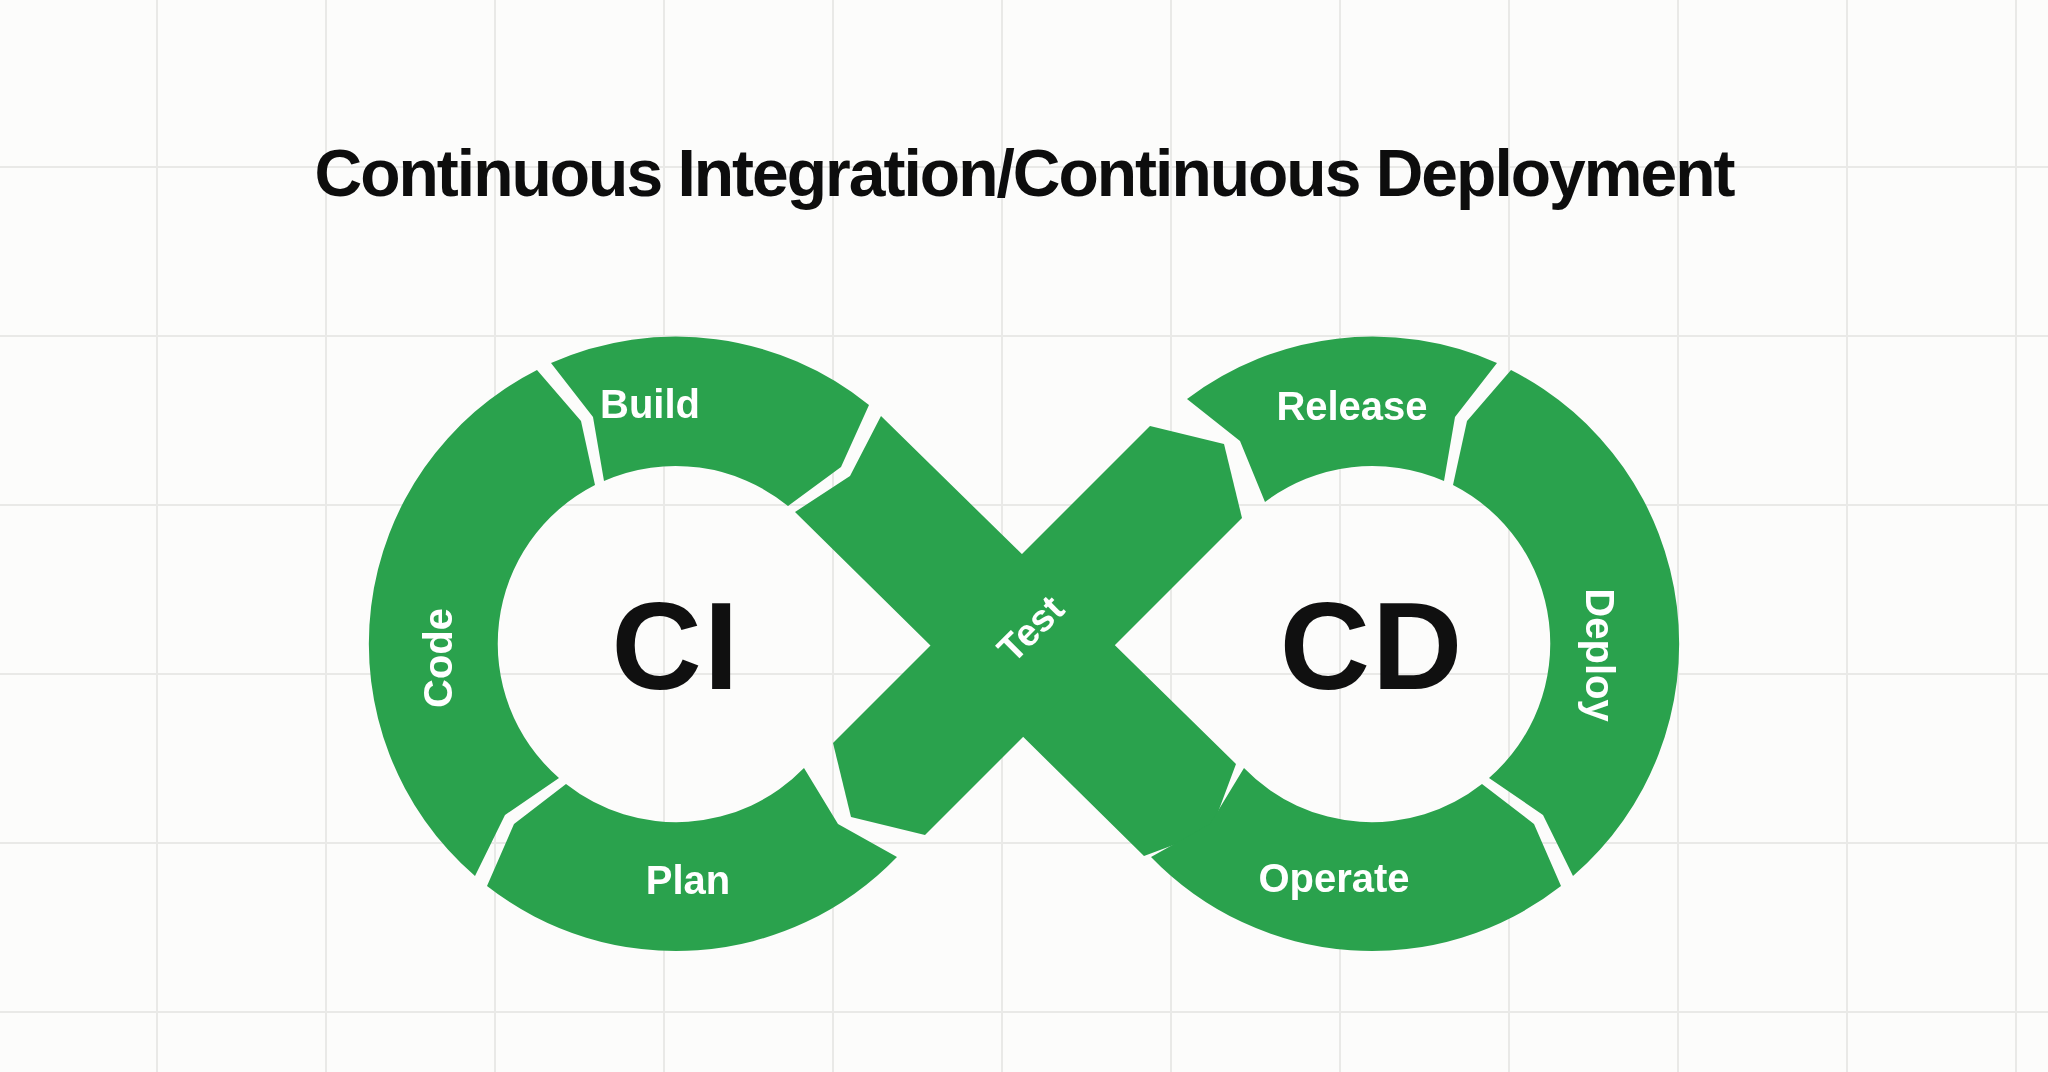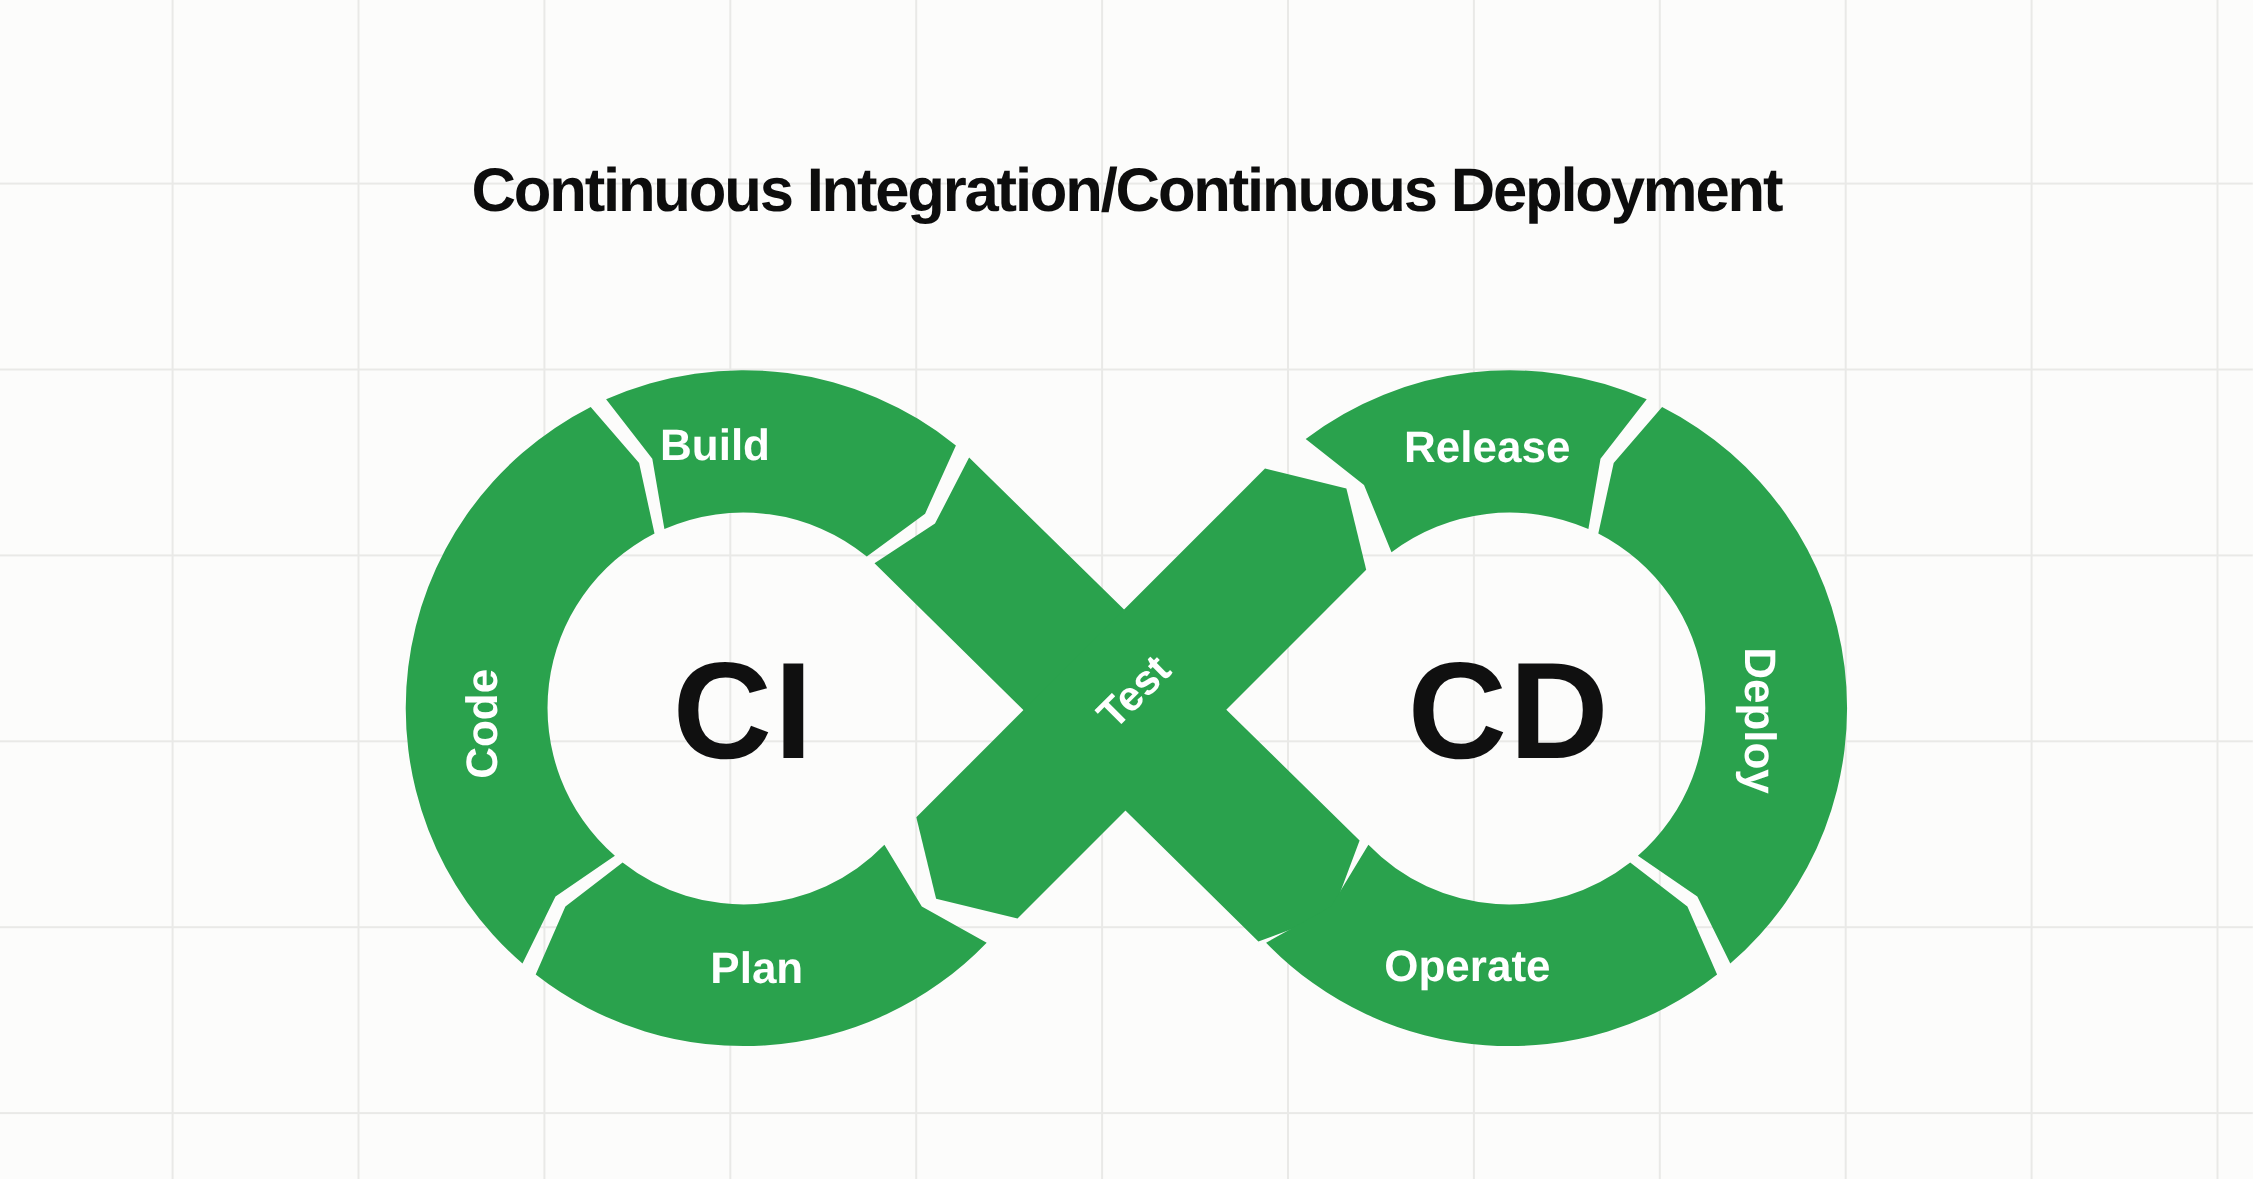--- a/index.html
+++ b/index.html
@@ -18,21 +18,21 @@
       linear-gradient(to bottom, #e9e9e7 2px, transparent 2px);
     background-size: 169px 169px;
     background-position: -13px -3px;
   }
   .title {
     position: absolute;
     top: 138px;
     left: 0;
     width: 100%;
     text-align: center;
-    font-size: 56px;
+    font-size: 66px;
     font-weight: bold;
     letter-spacing: -2px;
     color: #0d0d0d;
     line-height: 70px;
     white-space: nowrap;
   }
   svg.diagram {
     position: absolute;
     left: 0;
     top: 0;

